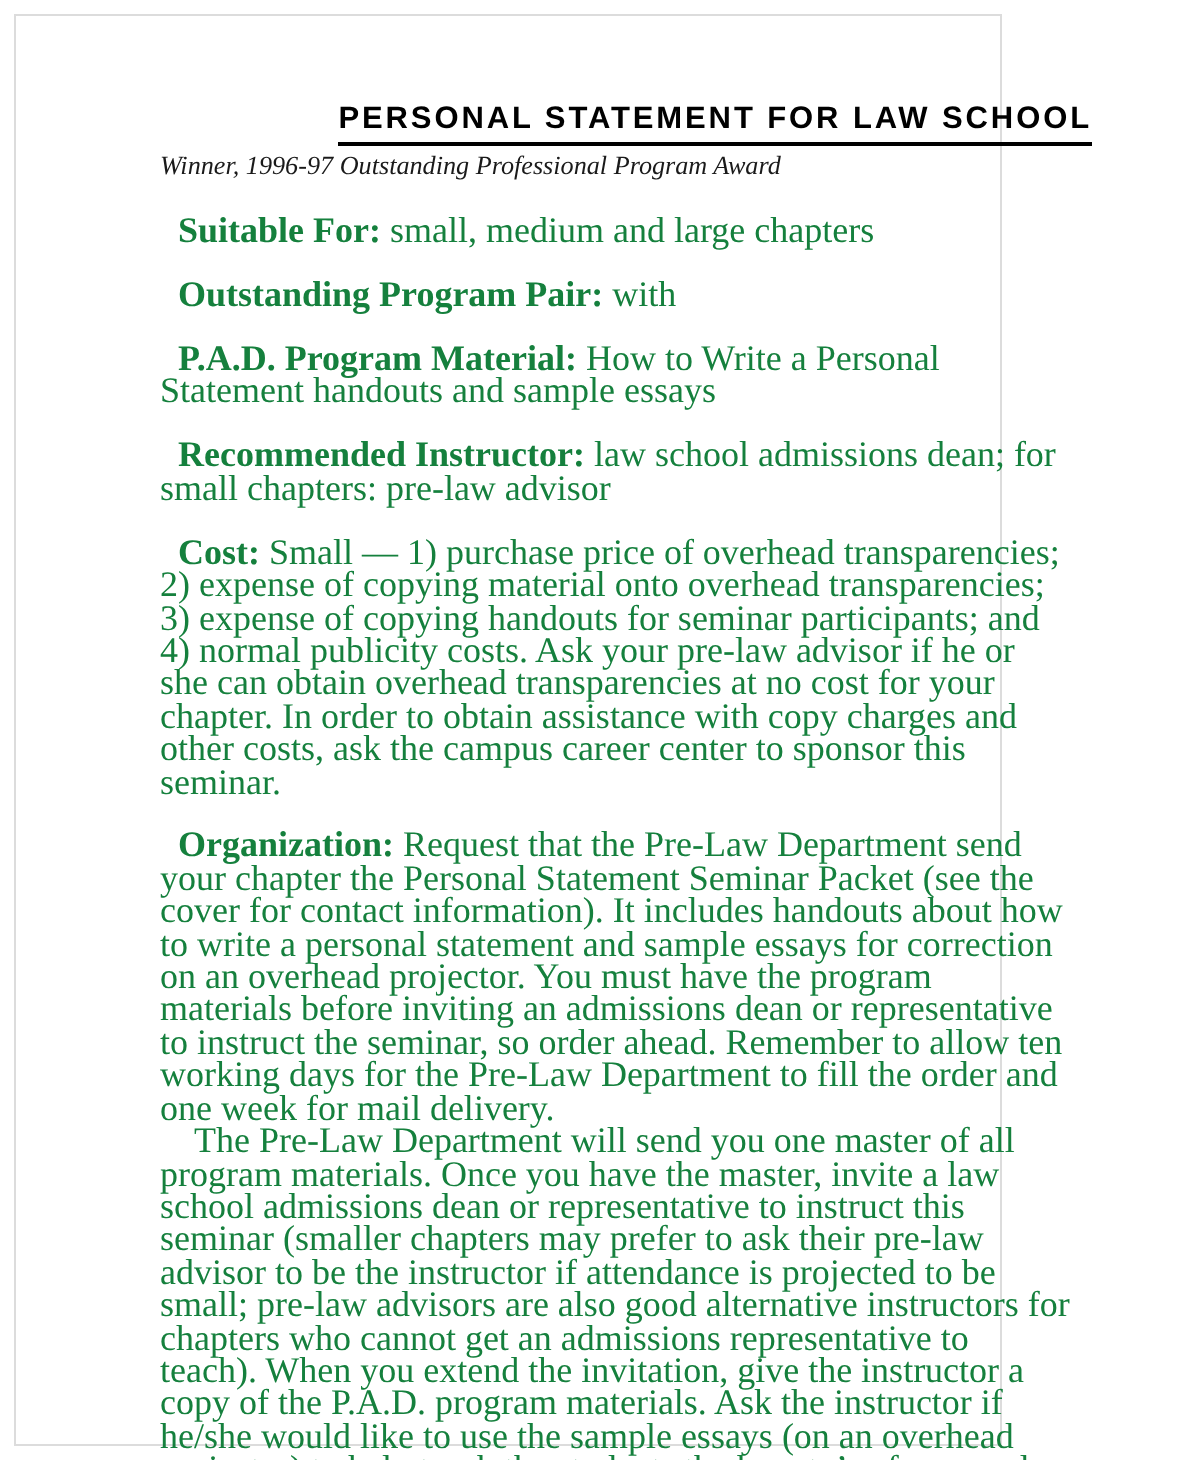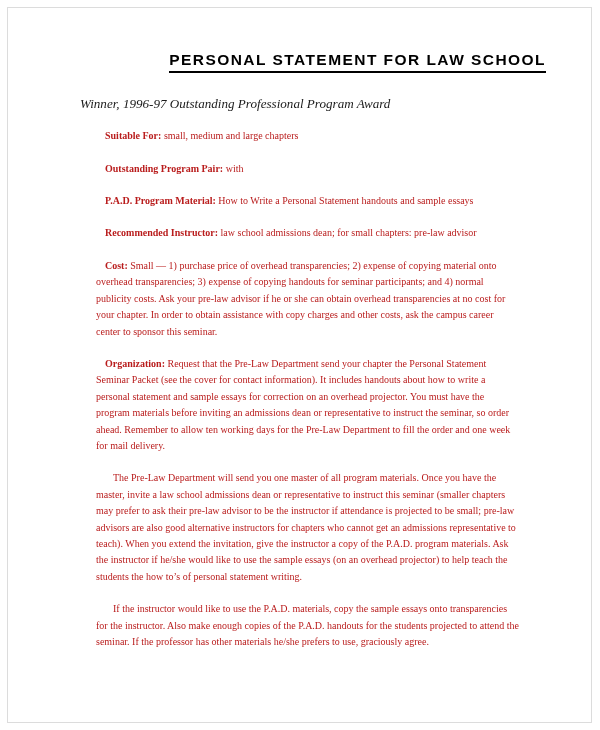--- a/index.html
+++ b/index.html
@@ -13,21 +13,21 @@
     height: 730px;
     font-family: "Liberation Serif", serif;
     color: #1a1a1a;
     overflow: hidden;
   }
 
   .page {
     position: absolute;
     left: 7px;
     top: 7px;
-    width: 585px;
+    width: 494px;
     height: 716px;
     box-sizing: border-box;
     background: #ffffff;
     border: 1px solid #dcdcdc;
     text-decoration: underline;
   }
 
   .sheet {
     position: absolute;
     left: 0;
@@ -52,46 +52,46 @@
     letter-spacing: 1.45px;
     color: #000000;
     line-height: 1.1;
     padding-bottom: 3px;
     border-bottom: 2.6px solid #000000;
     white-space: nowrap;
   }
 
   
   .subtitle-block {
-    margin-top: 23px;
+    margin-top: 2px;
     padding-left: 72px;
     font-style: italic;
     font-size: 13.1px;
     line-height: 16.2px;
     color: #1a1a1a;
   }
   .subtitle-line {
     display: block;
     white-space: nowrap;
   }
 
   
   .body-block {
     margin-top: 16px;
     padding-left: 72px;
     padding-right: 56px;
   }
 
   p.para {
-    margin: 16px;
-    font-size: 10px;
+    margin: 0;
+    font-size: 18px;
     line-height: 16.4px;
     text-align: left;
     text-indent: 9px;
-    color: #b91c1c;
+    color: #15803d;
   }
   p.para.gap {
     margin-top: 15.5px;
   }
   p.para.tight {
     margin-top: 0;
     text-indent: 17px;
   }
   .run-in {
     font-weight: bold;

